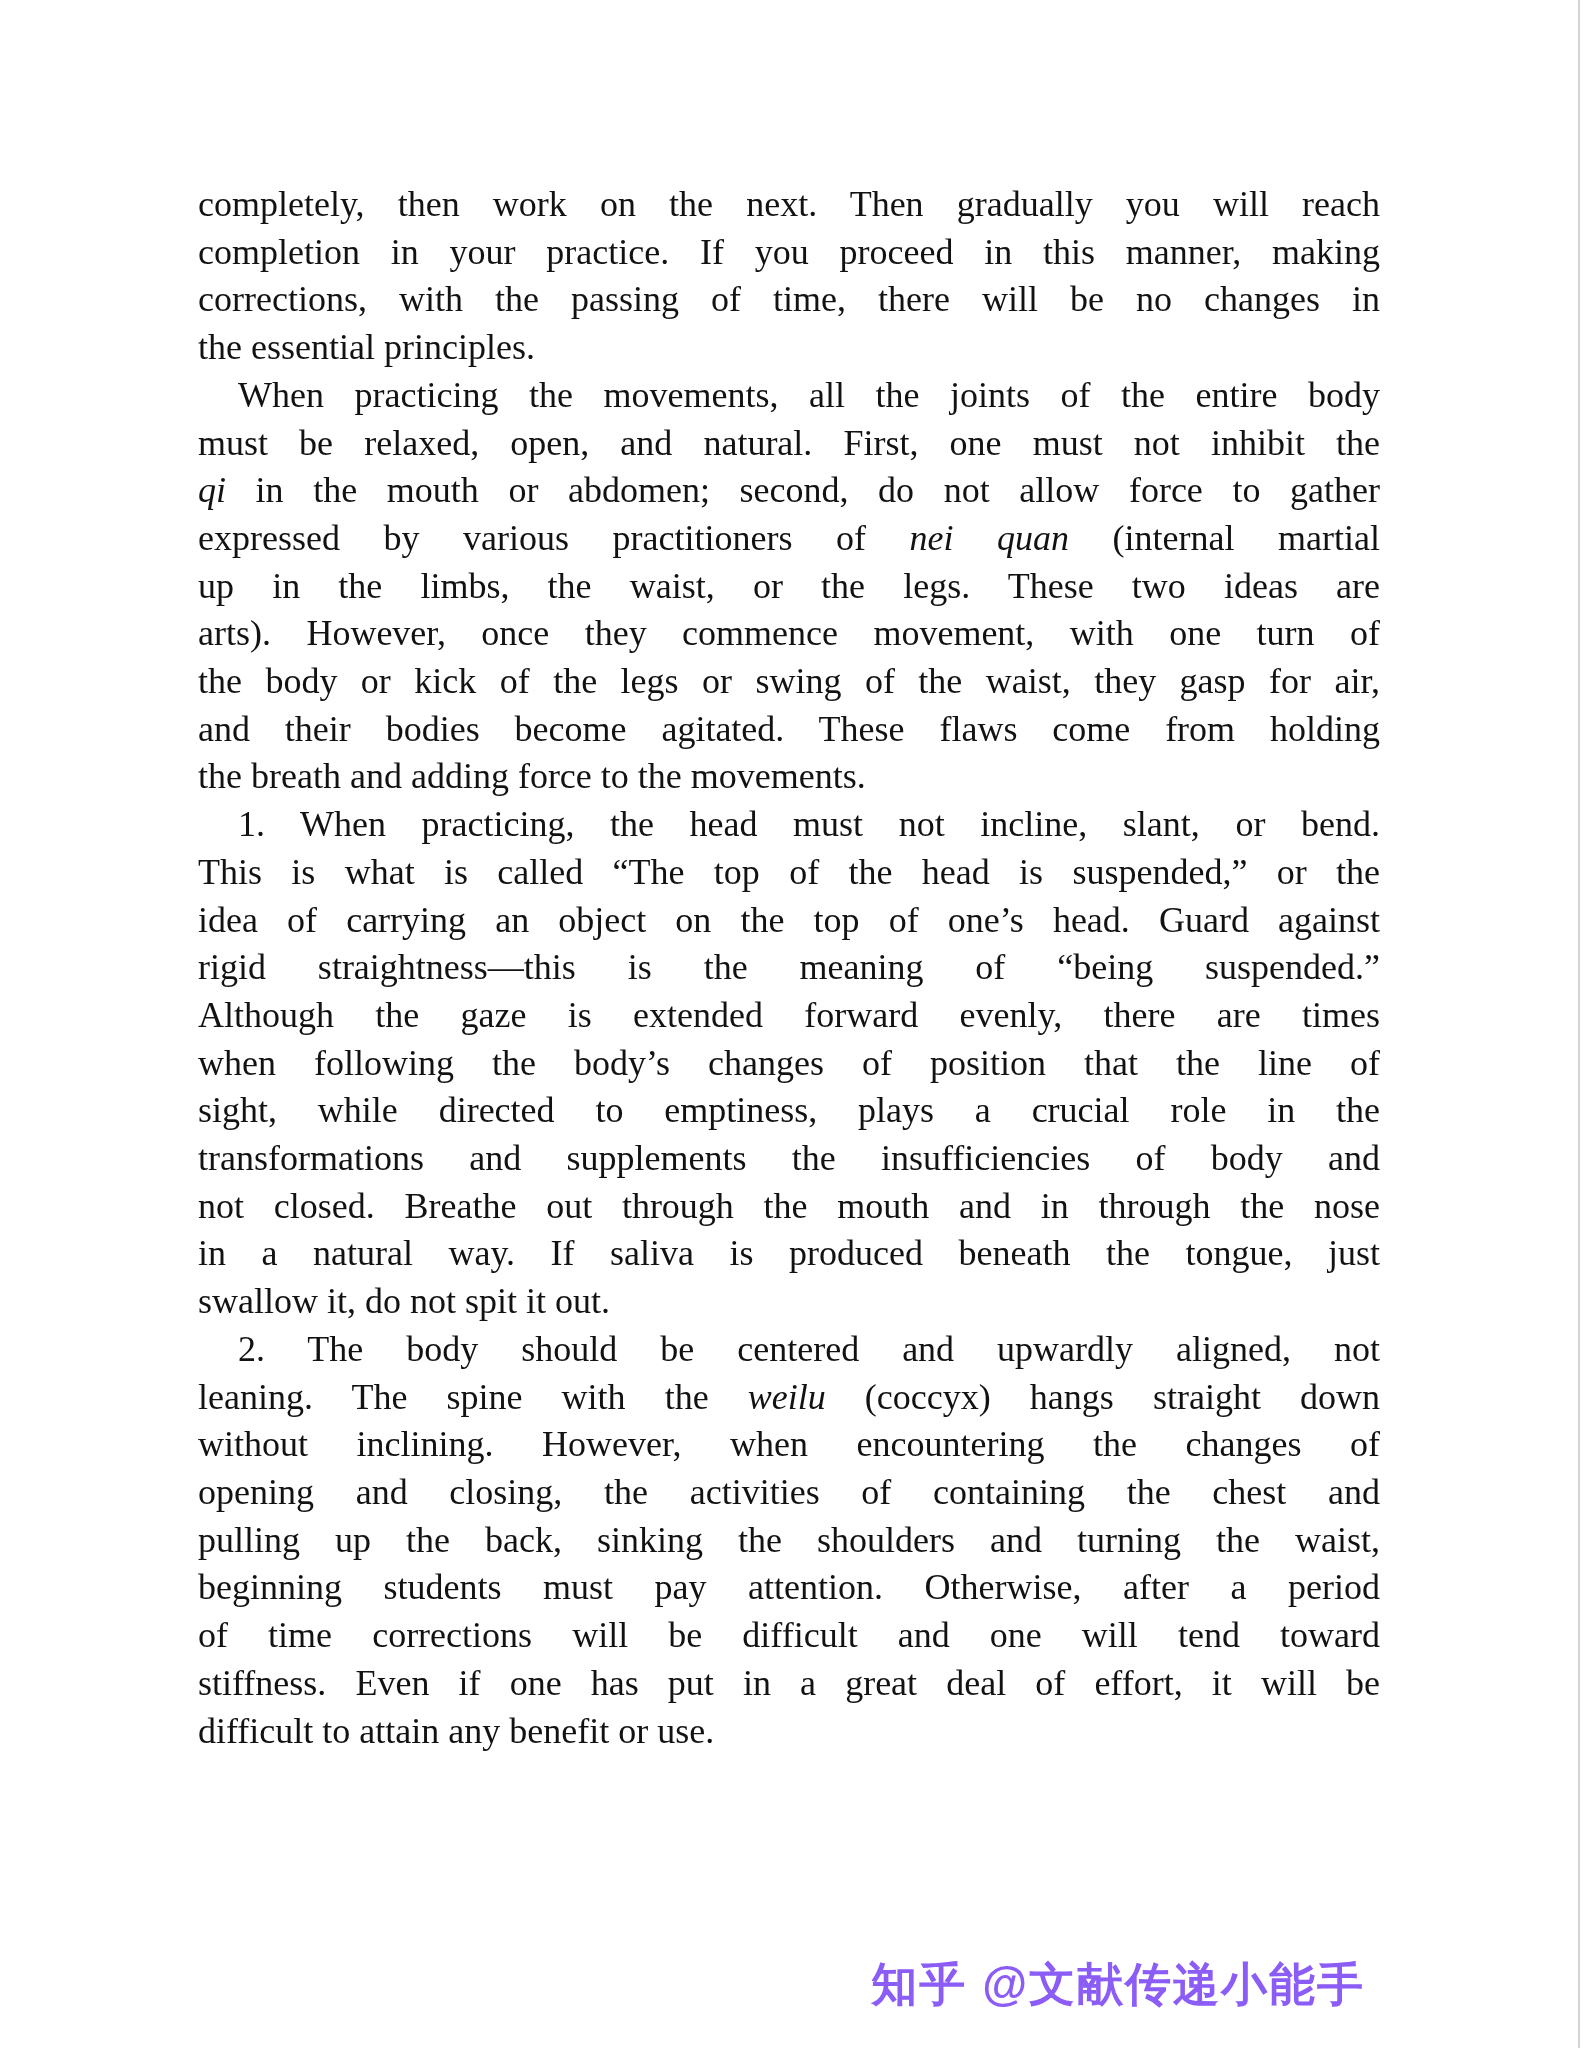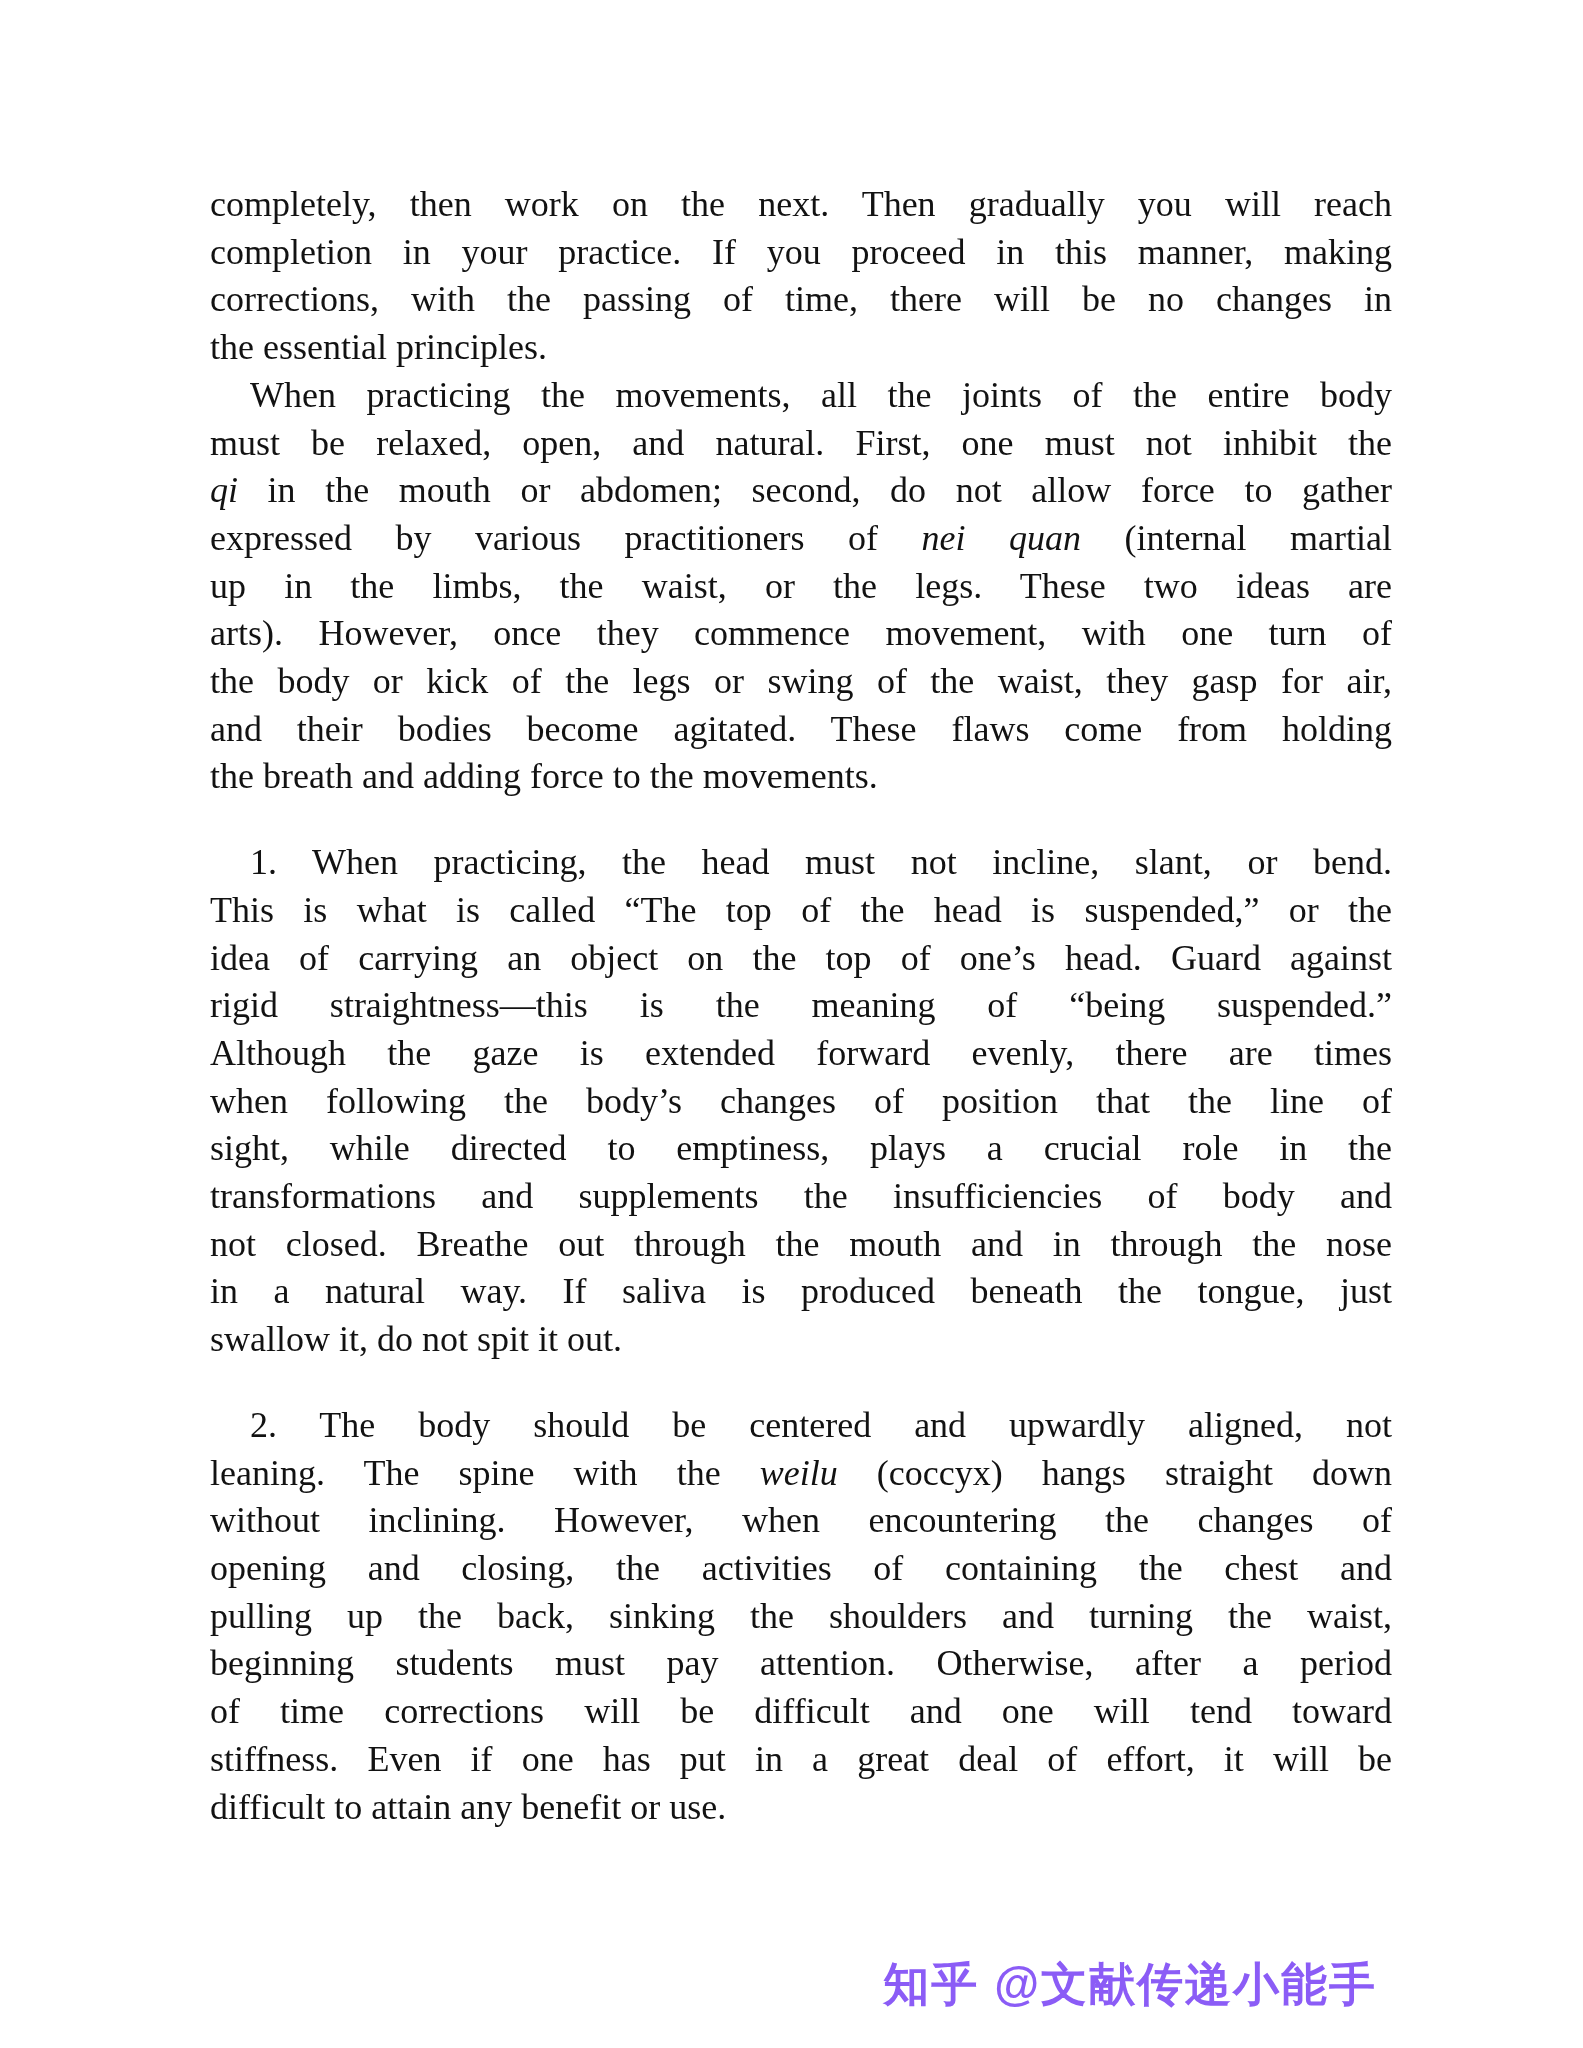--- a/index.html
+++ b/index.html
@@ -9,36 +9,36 @@
   }
   body {
     width: 1583px;
     height: 2048px;
     position: relative;
     overflow: hidden;
     font-family: "Liberation Serif", serif;
   }
   .page {
     position: absolute;
-    left: 12px; top: 0;
+    left: 0; top: 0;
     width: 1409px;
     height: 2048px;
     background: #ffffff;
   }
   .text-column {
     position: absolute;
     left: 198px;
     top: 181px;
     width: 1182px;
     color: #121212;
     font-size: 36px;
     line-height: 47.7px;
   }
   .paragraph { margin: 0; }
-  .paragraph.gap { margin-top: 38px; }
+  .paragraph.gap { }
   .line {
     text-align: justify;
     text-align-last: justify;
     white-space: normal;
     overflow: hidden;
   }
   .line.last {
     text-align-last: left;
   }
   .line.indent {

